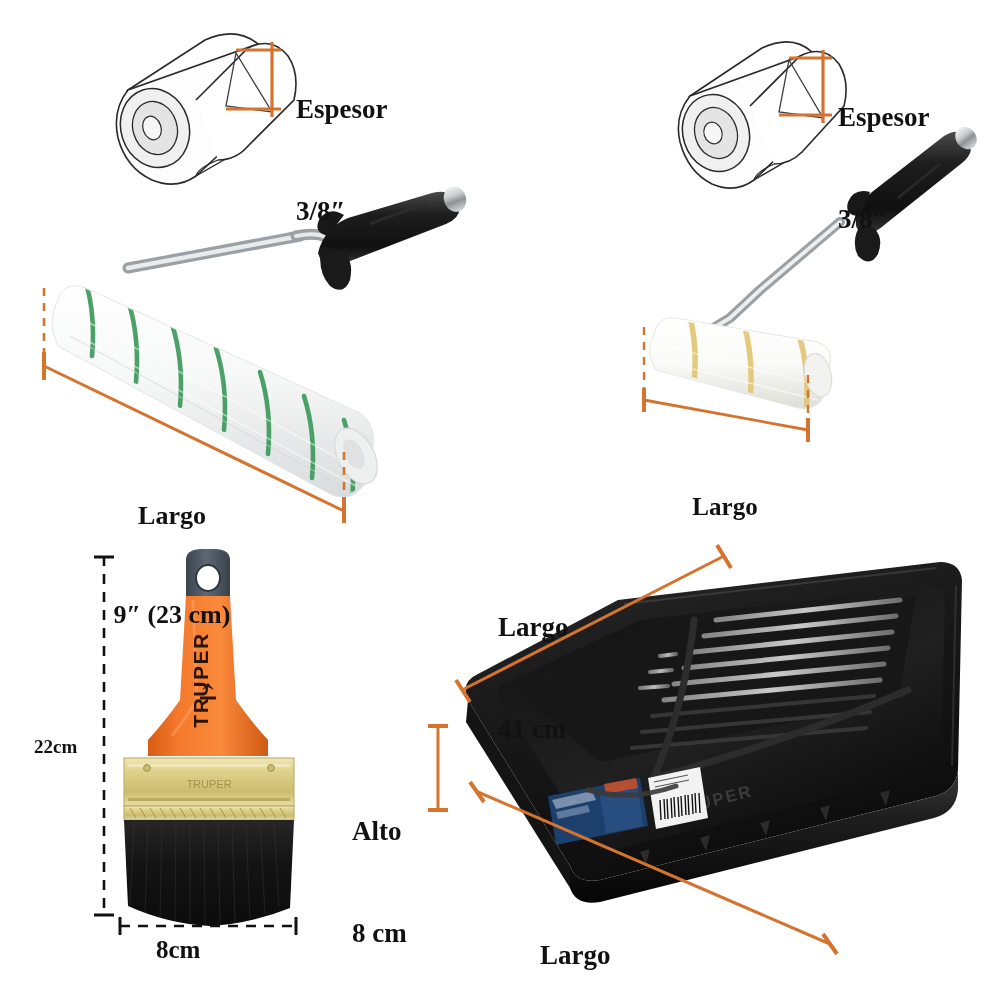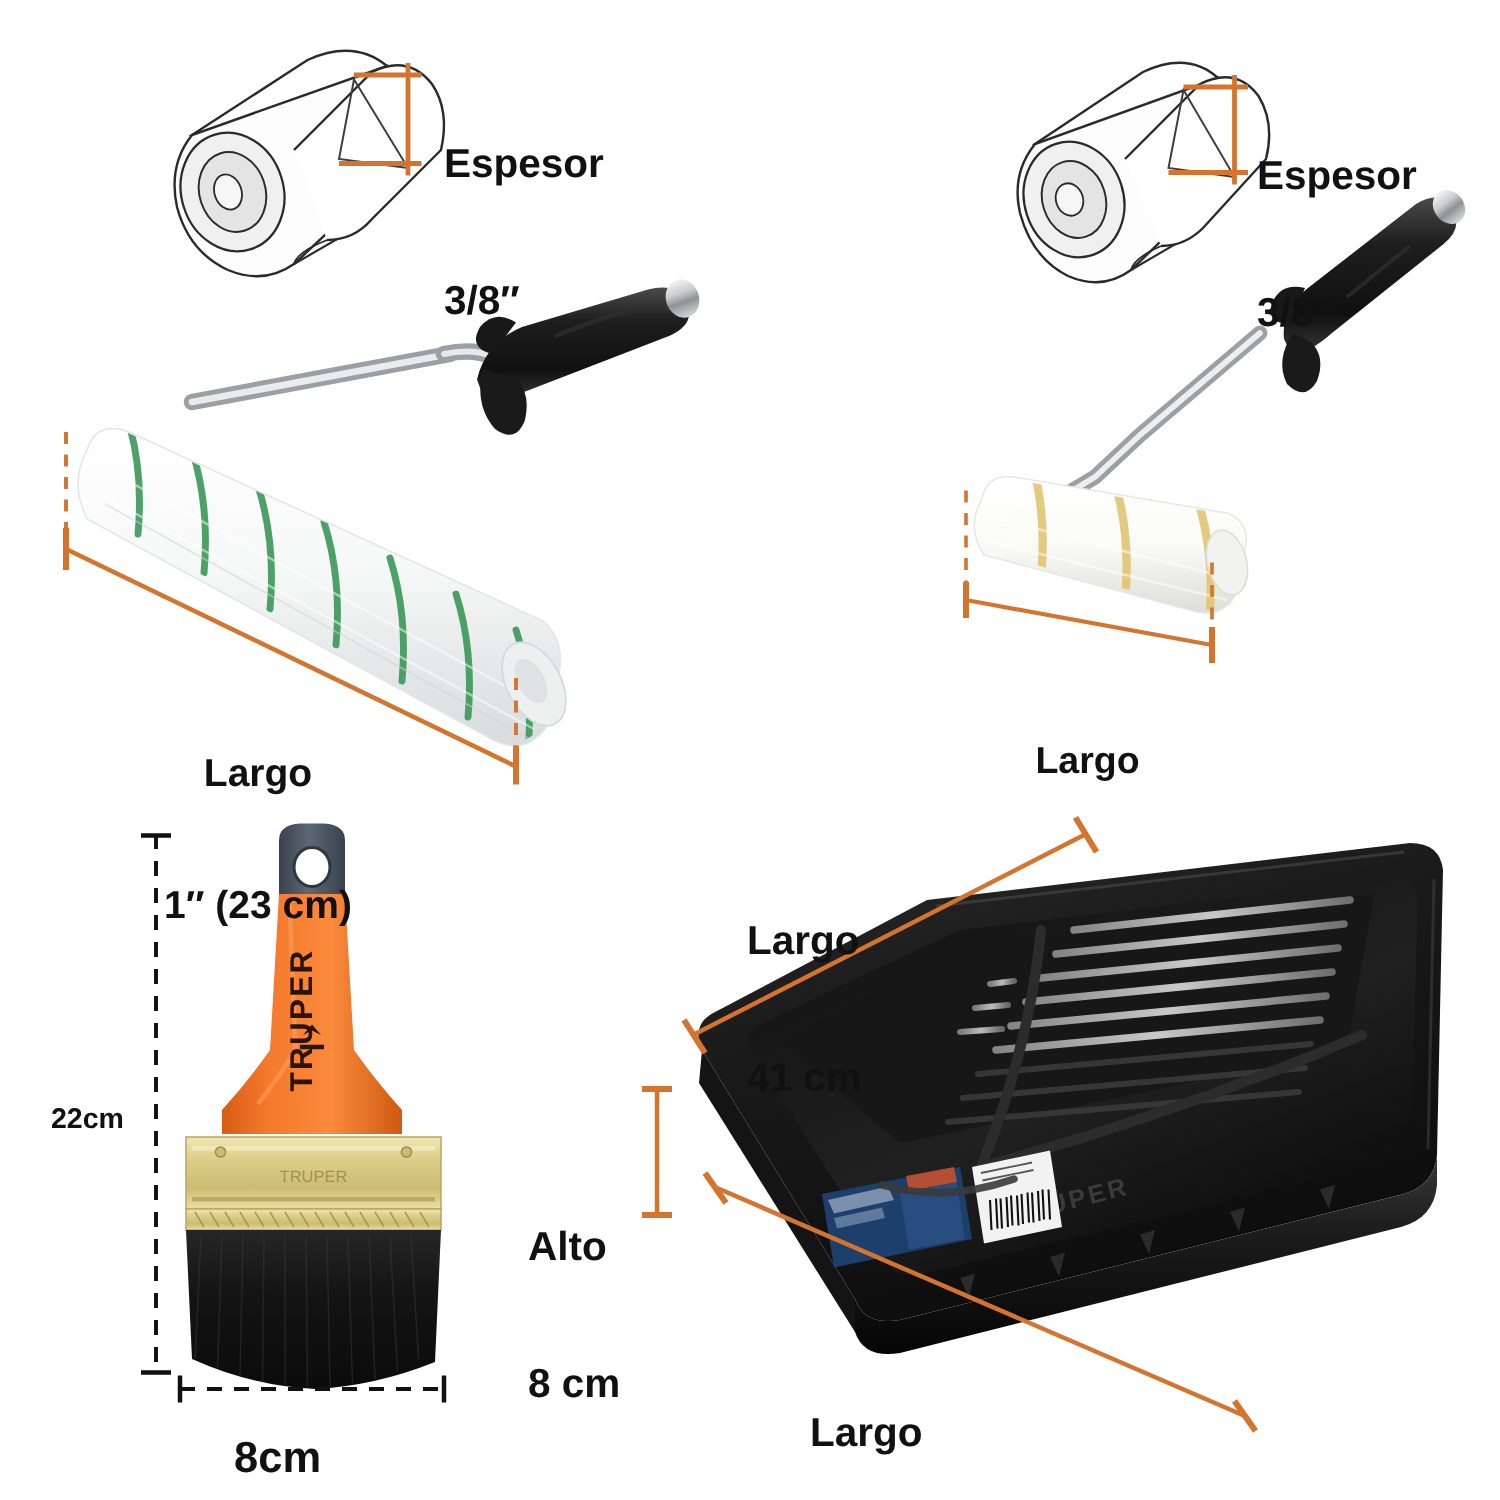--- a/index.html
+++ b/index.html
@@ -14,31 +14,31 @@
   }
   #stage { position: absolute; inset: 0; }
   svg.layer { position: absolute; left: 0; top: 0; width: 1000px; height: 1000px; }
 
   .dim-label {
     position: absolute;
     color: #111111;
     font-weight: bold;
     line-height: 1.12;
     white-space: pre;
-    font-family: Liberation Sans, sans-serif;
+    font-family: Liberation Serif, serif;
   }
   .dim-label .l1 { display: block; }
-  .dim-label .l2 { display: block; }
+  .dim-label .l2 { display: block; margin-top: 11px; }
 
   .lbl-espesor-a { left: 296px; top: 34px;  font-size: 27px; text-align: left; }
   .lbl-espesor-b { left: 838px; top: 42px;  font-size: 27px; text-align: left; }
   .lbl-largo-9   { left: 72px;  top: 443px; font-size: 26px; text-align: center; width: 200px;}
   .lbl-largo-4   { left: 640px; top: 437px; font-size: 25px; text-align: center; width: 170px;}
   .lbl-22cm      { left: 34px;  top: 736px; font-size: 19px; }
-  .lbl-8cm       { left: 156px; top: 956px; font-size: 29px; }
+  .lbl-8cm       { left: 156px; top: 936px; font-size: 25px; }
   .lbl-tray-largo{ left: 498px; top: 552px; font-size: 27px; text-align: left;}
   .lbl-tray-alto { left: 352px; top: 756px; font-size: 27px; text-align: left;}
   .lbl-tray-ancho{ left: 540px; top: 880px; font-size: 27px; text-align: left;}
 </style>
 </head>
 <body>
 
 <div id="stage">
 
   <svg class="layer" viewBox="0 0 1000 1000">
@@ -376,21 +376,21 @@
     <span class="l2">3/8″</span>
   </div>
 
   <div class="dim-label lbl-espesor-b">
     <span class="l1">Espesor</span>
     <span class="l2">3/8″</span>
   </div>
 
   <div class="dim-label lbl-largo-9">
     <span class="l1">Largo</span>
-    <span class="l2">1″ (23 cm)</span>
+    <span class="l2">9″ (23 cm)</span>
   </div>
 
   <div class="dim-label lbl-largo-4">
     <span class="l1">Largo</span>
   </div>
 
   <div class="dim-label lbl-22cm">22cm</div>
   <div class="dim-label lbl-8cm">8cm</div>
 
   <div class="dim-label lbl-tray-largo">

